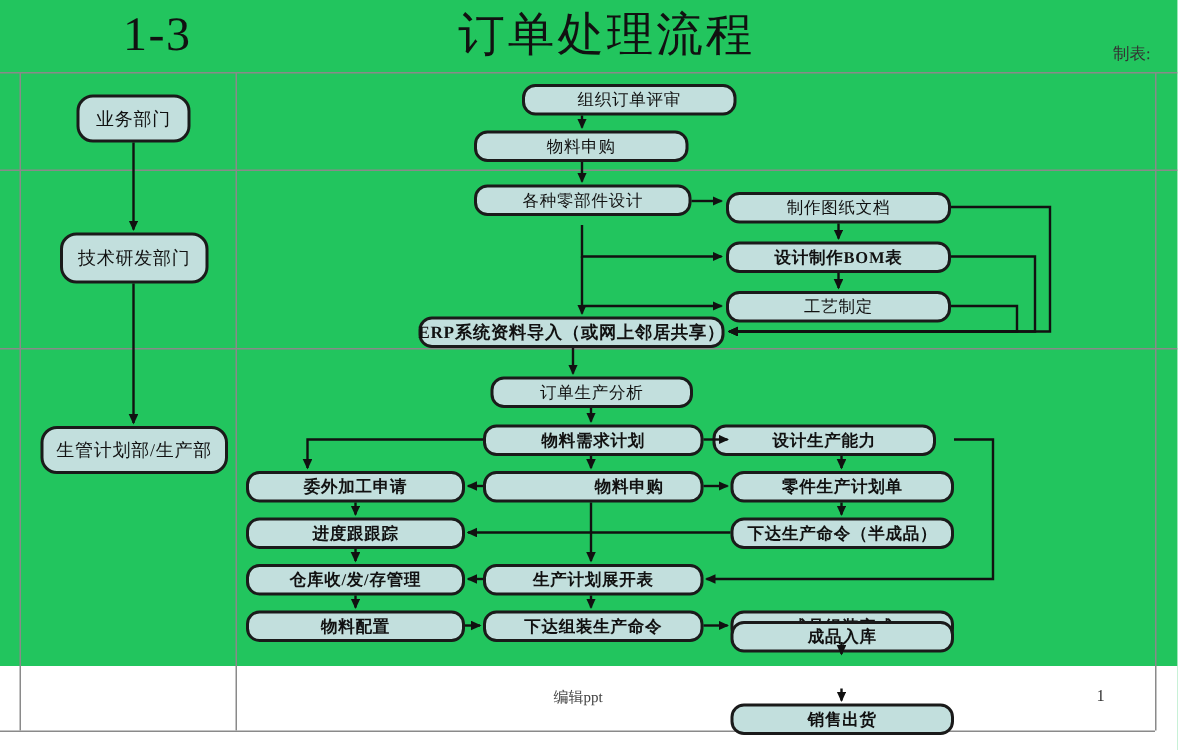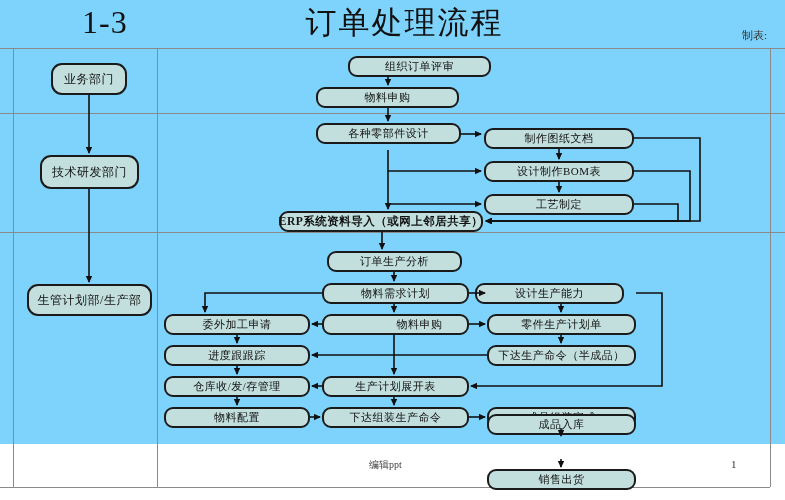--- a/index.html
+++ b/index.html
@@ -1,20 +1,20 @@
 <!DOCTYPE html>
 <html><head>
 <meta charset="utf-8">
 <style>
   html,body{margin:0;padding:0;background:#ffffff;}
   body{
     font-family:"Liberation Sans","DejaVu Sans",sans-serif;
     width:785px;height:500px;overflow:hidden;position:relative;
   }
-  #stage{position:absolute;left:0;top:0;width:785px;height:444px;background:#7dd3fc;}
+  #stage{position:absolute;left:0;top:0;width:785px;height:444px;background:#22c55e;}
 
   
   .hdr{position:absolute;top:0;left:0;width:785px;height:48px;}
   .hdr-num{
     position:absolute;left:82px;top:4px;
     font-size:32px;color:#111;letter-spacing:1px;
     font-family:"Liberation Serif","DejaVu Serif",serif;
   }
   .hdr-title{
     position:absolute;left:0;top:2px;width:785px;text-align:center;
@@ -39,21 +39,21 @@
     border:2px solid #1a1a1a;
     box-sizing:border-box;
     display:flex;align-items:center;justify-content:center;
     font-size:11px;color:#111;white-space:nowrap;
     font-family:"Liberation Serif","DejaVu Serif",serif;
     letter-spacing:.5px;
     box-shadow:0 0 0 0 rgba(0,0,0,0);
   }
   .node.rnd{border-radius:9px;}
   .node.lane{border-radius:11px;font-size:12px;}
-  .node.bold{font-weight:normal;}
+  .node.bold{font-weight:bold;}
   .node.erp{font-weight:bold;font-size:11.5px;}
 
   
   svg#wires{position:absolute;left:0;top:0;width:785px;height:500px;pointer-events:none;}
 
   
   .foot-edit{
     position:absolute;left:369px;top:458px;
     font-size:10px;color:#444;
     font-family:"Liberation Serif","DejaVu Serif",serif;

